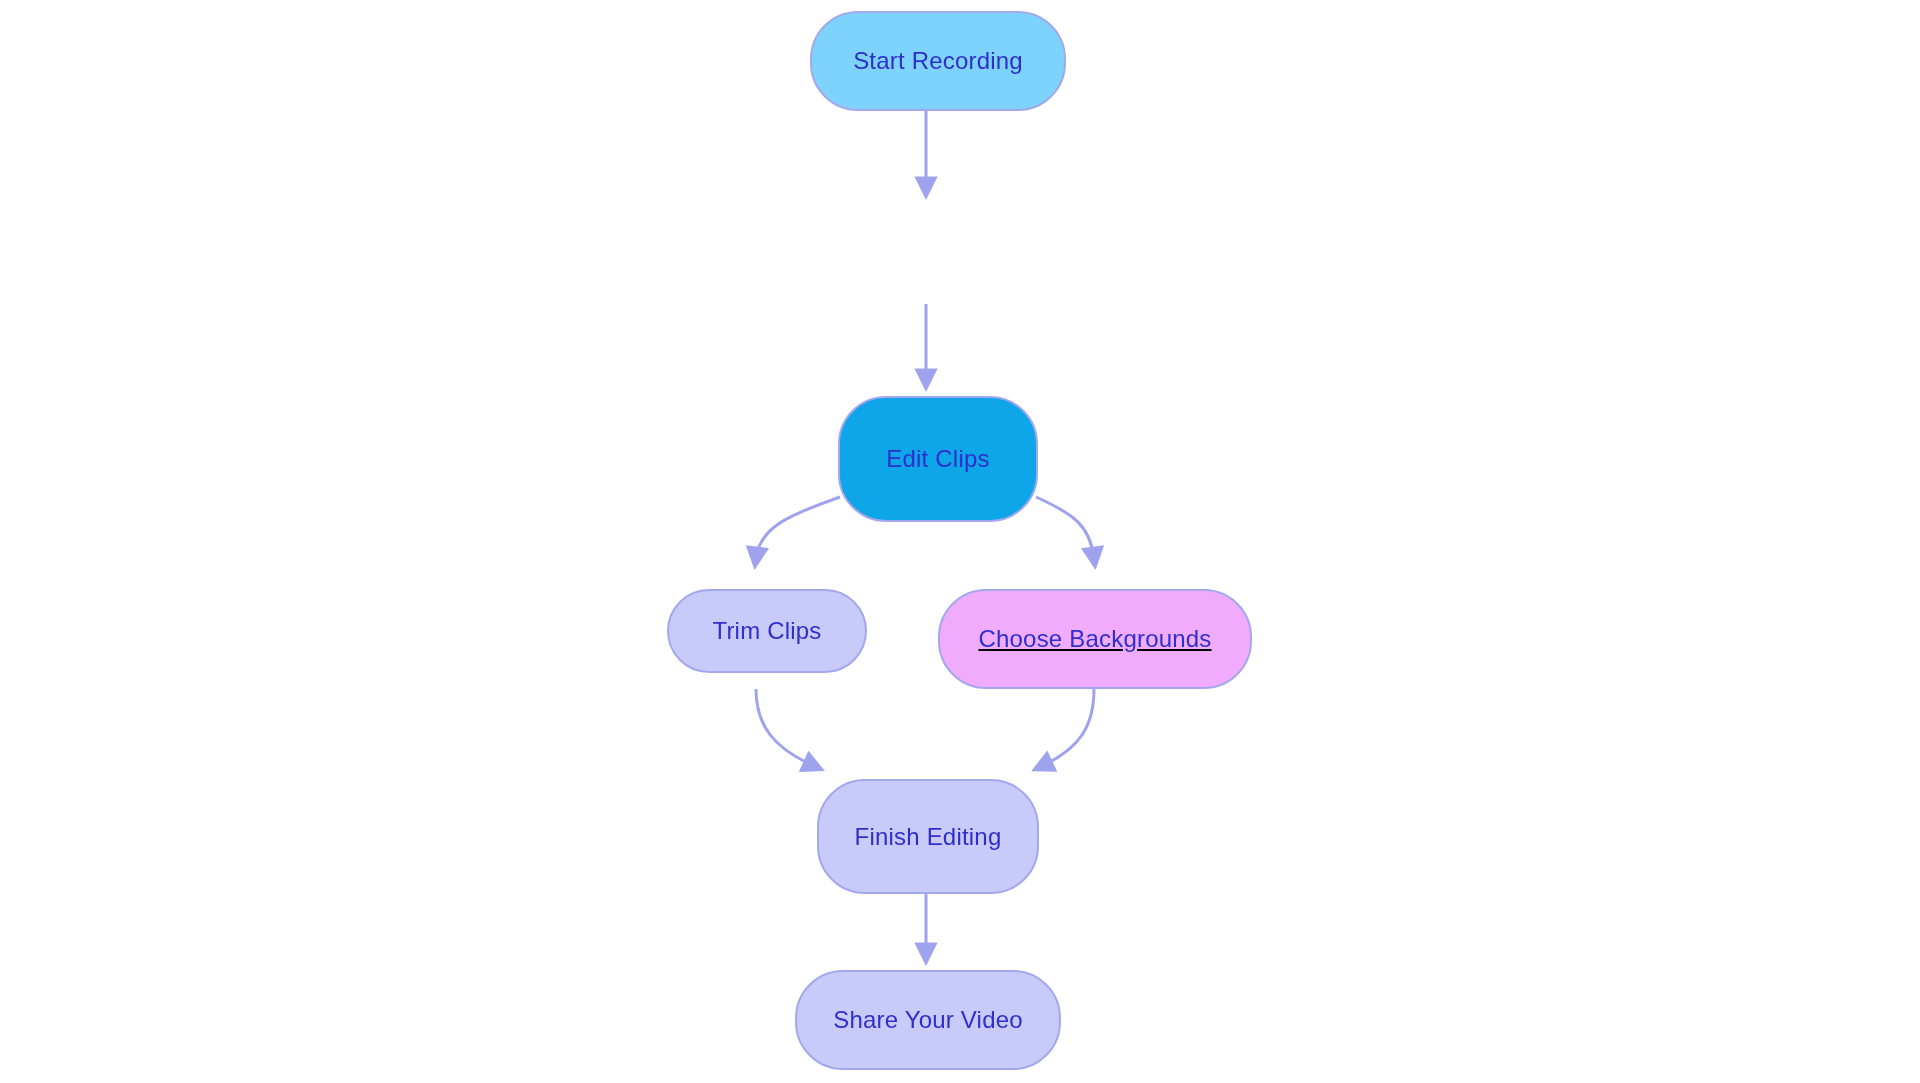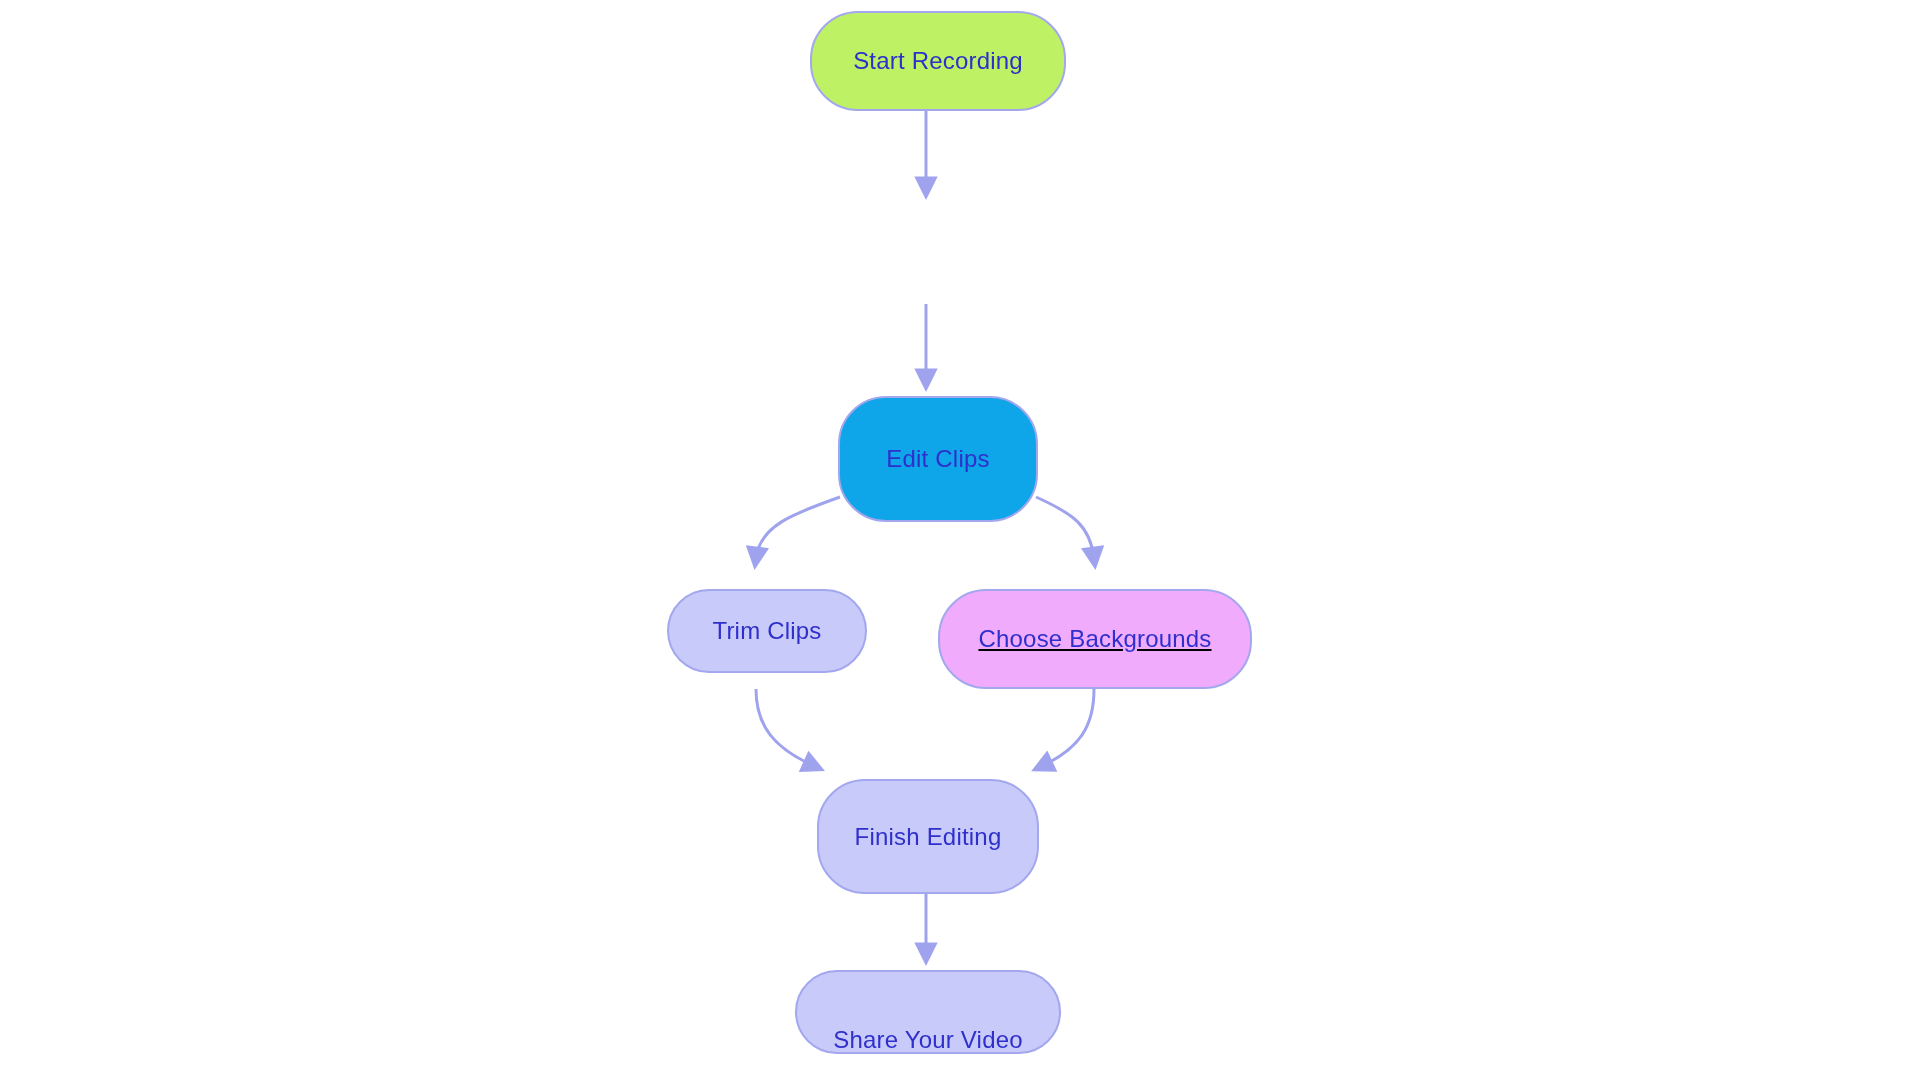--- a/index.html
+++ b/index.html
@@ -69,38 +69,38 @@
 
     <path class="flow-edge" fill="none" stroke="#9fa3ee" stroke-width="3" stroke-linecap="butt" marker-end="url(#arrowhead)" d="M 1036 497 C 1074 514 1090 526 1094 558"></path>
 
     <path class="flow-edge" fill="none" stroke="#9fa3ee" stroke-width="3" stroke-linecap="butt" marker-end="url(#arrowhead)" d="M 756 689 C 756 726 774 748 814 766"></path>
 
     <path class="flow-edge" fill="none" stroke="#9fa3ee" stroke-width="3" stroke-linecap="butt" marker-end="url(#arrowhead)" d="M 1094 689 C 1094 726 1080 748 1042 766"></path>
 
     <path class="flow-edge" fill="none" stroke="#9fa3ee" stroke-width="3" stroke-linecap="butt" marker-end="url(#arrowhead)" d="M 926 879 L 926 954"></path>
   </svg>
 
-  <div class="flow-node" style="left: 810px; top: 11px; width: 256px; height: 100px; background: #bef264; border-color: rgb(163, 167, 238);">
+  <div class="flow-node" style="left: 810px; top: 11px; width: 256px; height: 100px; background: #7dd3fc; border-color: rgb(163, 167, 238);">
     <span class="flow-node-label" style="color: rgb(47, 47, 204);">Start Recording</span>
   </div>
 
 
   <div class="flow-node" style="left: 838px; top: 396px; width: 200px; height: 126px; background: #0ea5e9; border-color: rgb(163, 167, 238);">
     <span class="flow-node-label" style="color: rgb(47, 47, 204);">Edit Clips</span>
   </div>
 
   <div class="flow-node" style="left: 667px; top: 589px; width: 200px; height: 84px; background: rgb(200, 202, 249); border-color: rgb(163, 167, 238);">
     <span class="flow-node-label" style="color: rgb(47, 47, 204);">Trim Clips</span>
   </div>
 
   <div class="flow-node" style="left: 938px; top: 589px; width: 314px; height: 100px; background: #f0abfc; border-color: rgb(163, 167, 238); text-decoration: underline;">
     <span class="flow-node-label" style="color: rgb(47, 47, 204);">Choose Backgrounds</span>
   </div>
 
   <div class="flow-node" style="left: 817px; top: 779px; width: 222px; height: 115px; background: rgb(200, 202, 249); border-color: rgb(163, 167, 238);">
     <span class="flow-node-label" style="color: rgb(47, 47, 204);">Finish Editing</span>
   </div>
 
-  <div class="flow-node" style="left: 795px; top: 970px; width: 266px; height: 84px; background: rgb(200, 202, 249); border-color: rgb(163, 167, 238); align-items: flex-end;">
+  <div class="flow-node" style="left: 795px; top: 970px; width: 266px; height: 100px; background: rgb(200, 202, 249); border-color: rgb(163, 167, 238);">
     <span class="flow-node-label" style="color: rgb(47, 47, 204);">Share Your Video</span>
   </div>
 
 </div>
 
 </body></html>

